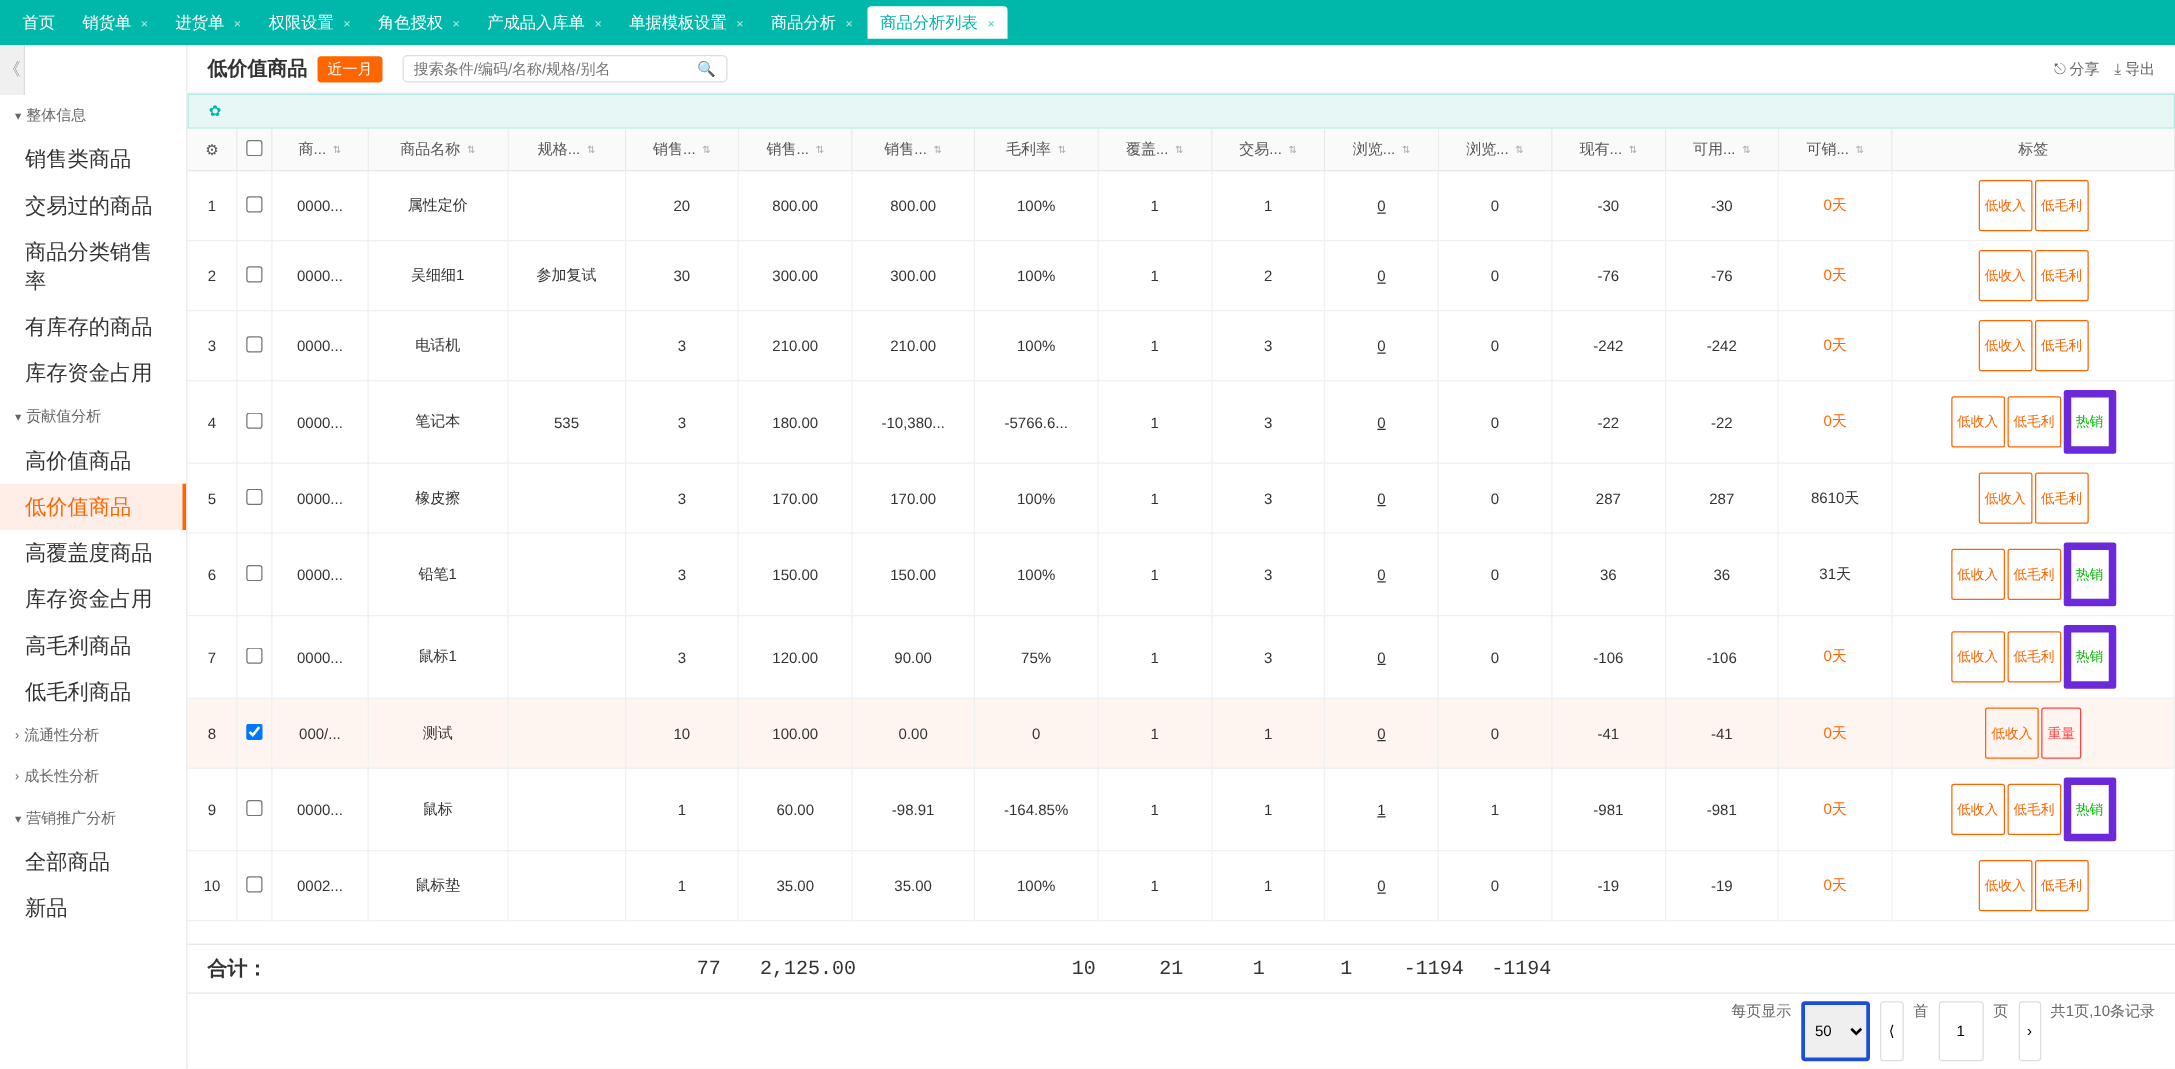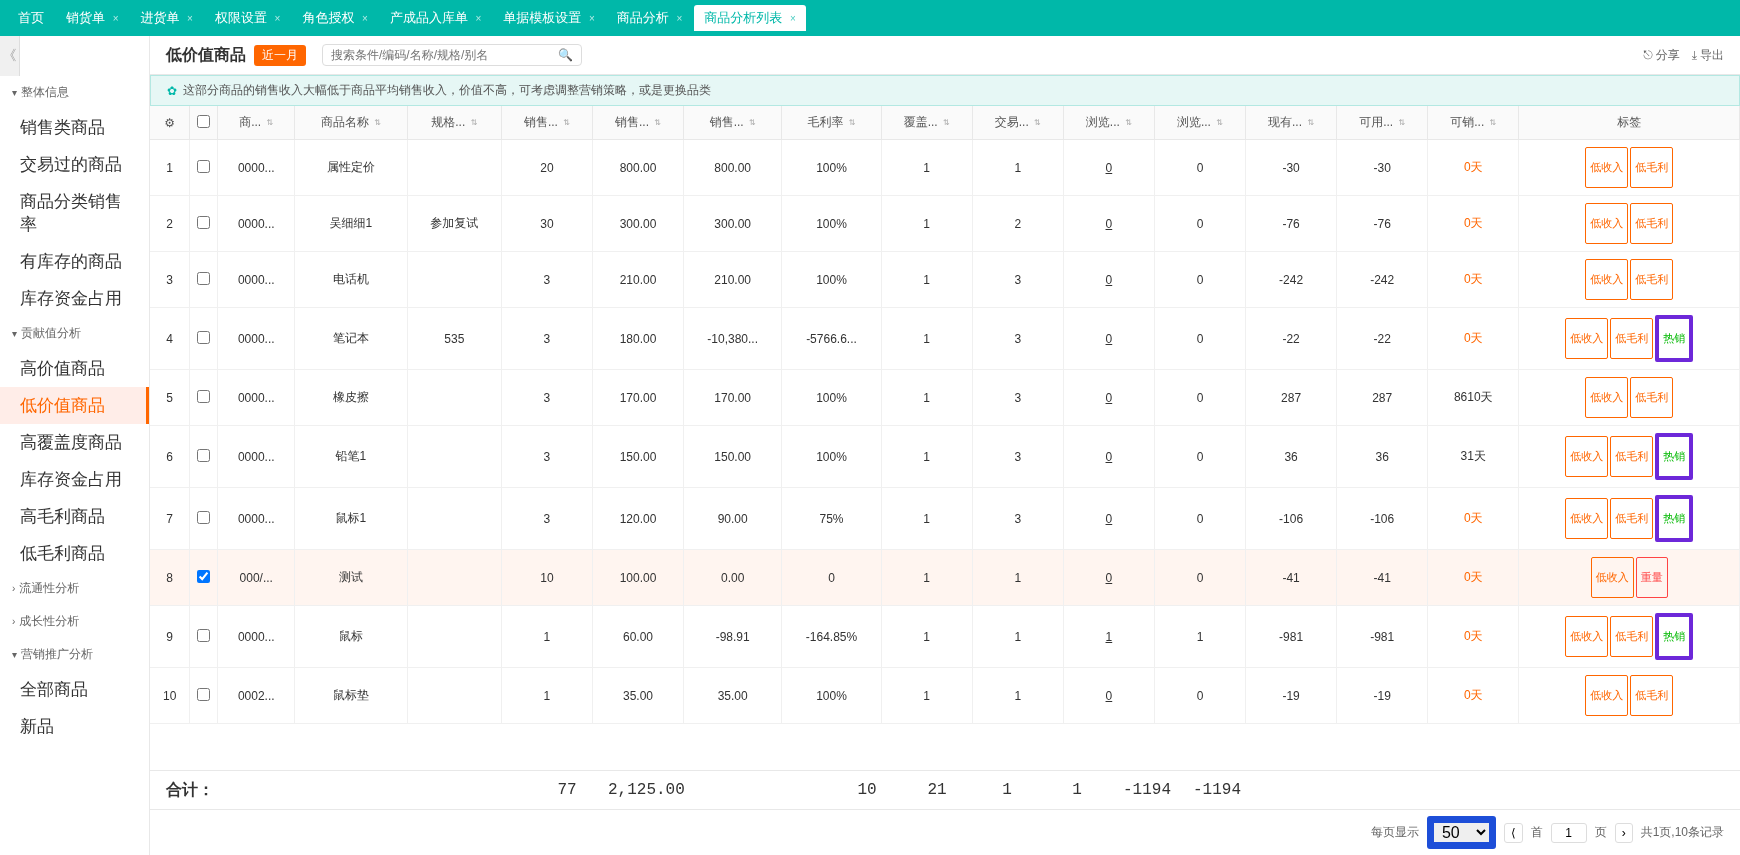--- a/index.html
+++ b/index.html
@@ -152,21 +152,21 @@
     tbody tr.highlighted { background: #fff5f0; }
     .tag-badge {
       display: inline-block;
       padding: 12px 4px;
       border-radius: 2px;
       font-size: 11px;
       margin: 0 1px;
     }
     .tag-orange { color: #ff6600; border: 1px solid #ff6600; }
     .tag-red { color: #ff4444; border: 1px solid #ff4444; }
-    .tag-green { color: #00b800; border: 4px solid #6d28d9; text-align: center; }
+    .tag-green { color: #00b800; border: 6px solid #6d28d9; text-align: center; }
     .link-underline { text-decoration: underline; color: #333; cursor: pointer; }
     .days-orange { color: #ff6600; margin-top: 36px; }
     .checkbox-cell { width: 28px; }
     input[type="checkbox"] { cursor: pointer; }
 
     
     .footer {
       background: #fff;
       border-top: 1px solid #e8e8e8;
       flex-shrink: 0;
@@ -177,32 +177,31 @@
       padding: 8px 16px;
       font-size: 16px;
       color: #333;
       border-bottom: 1px solid #e8e8e8;
     }
     .total-label { font-weight: bold; margin-right: 8px; min-width: 60px; }
     .total-values { display: flex; gap: 0; flex: 1; }
     .total-cell { text-align: center; padding: 2px 6px; }
     .pagination-row {
       display: flex;
-      align-items: center;
       justify-content: flex-end;
       padding: 6px 16px;
       gap: 8px;
       font-size: 12px;
       color: #666;
     }
     .pagination-select {
-      border: 7px solid #1d4ed8;
+      border: 3px solid #1d4ed8;
       border-radius: 3px;
-      padding: 0 4px;
-      font-size: 16px;
+      padding: 13px 4px;
+      font-size: 12px;
     }
     .page-btn {
       border: 1px solid #ddd;
       background: #fff;
       padding: 2px 6px;
       border-radius: 3px;
       cursor: pointer;
       font-size: 12px;
     }
     .page-btn:disabled { color: #ccc; cursor: default; }
@@ -302,21 +301,20 @@
         </div>
         <div class="header-btn">
           <span>⤓</span>
           <span>导出</span>
         </div>
       </div>
     </div>
 
     <div class="notice-bar">
       <span class="notice-icon">✿</span>
-      <span>这部分商品的销售收入大幅低于商品平均销售收入，价值不高，可考虑调整营销策略，或是更换品类</span>
     </div>
 
     <div class="table-container">
       <table>
         <thead>
           <tr>
             <th>⚙</th>
             <th><input type="checkbox" style=""></th>
             <th>商... <span class="sort-icons">⇅</span></th>
             <th>商品名称 <span class="sort-icons">⇅</span></th>

